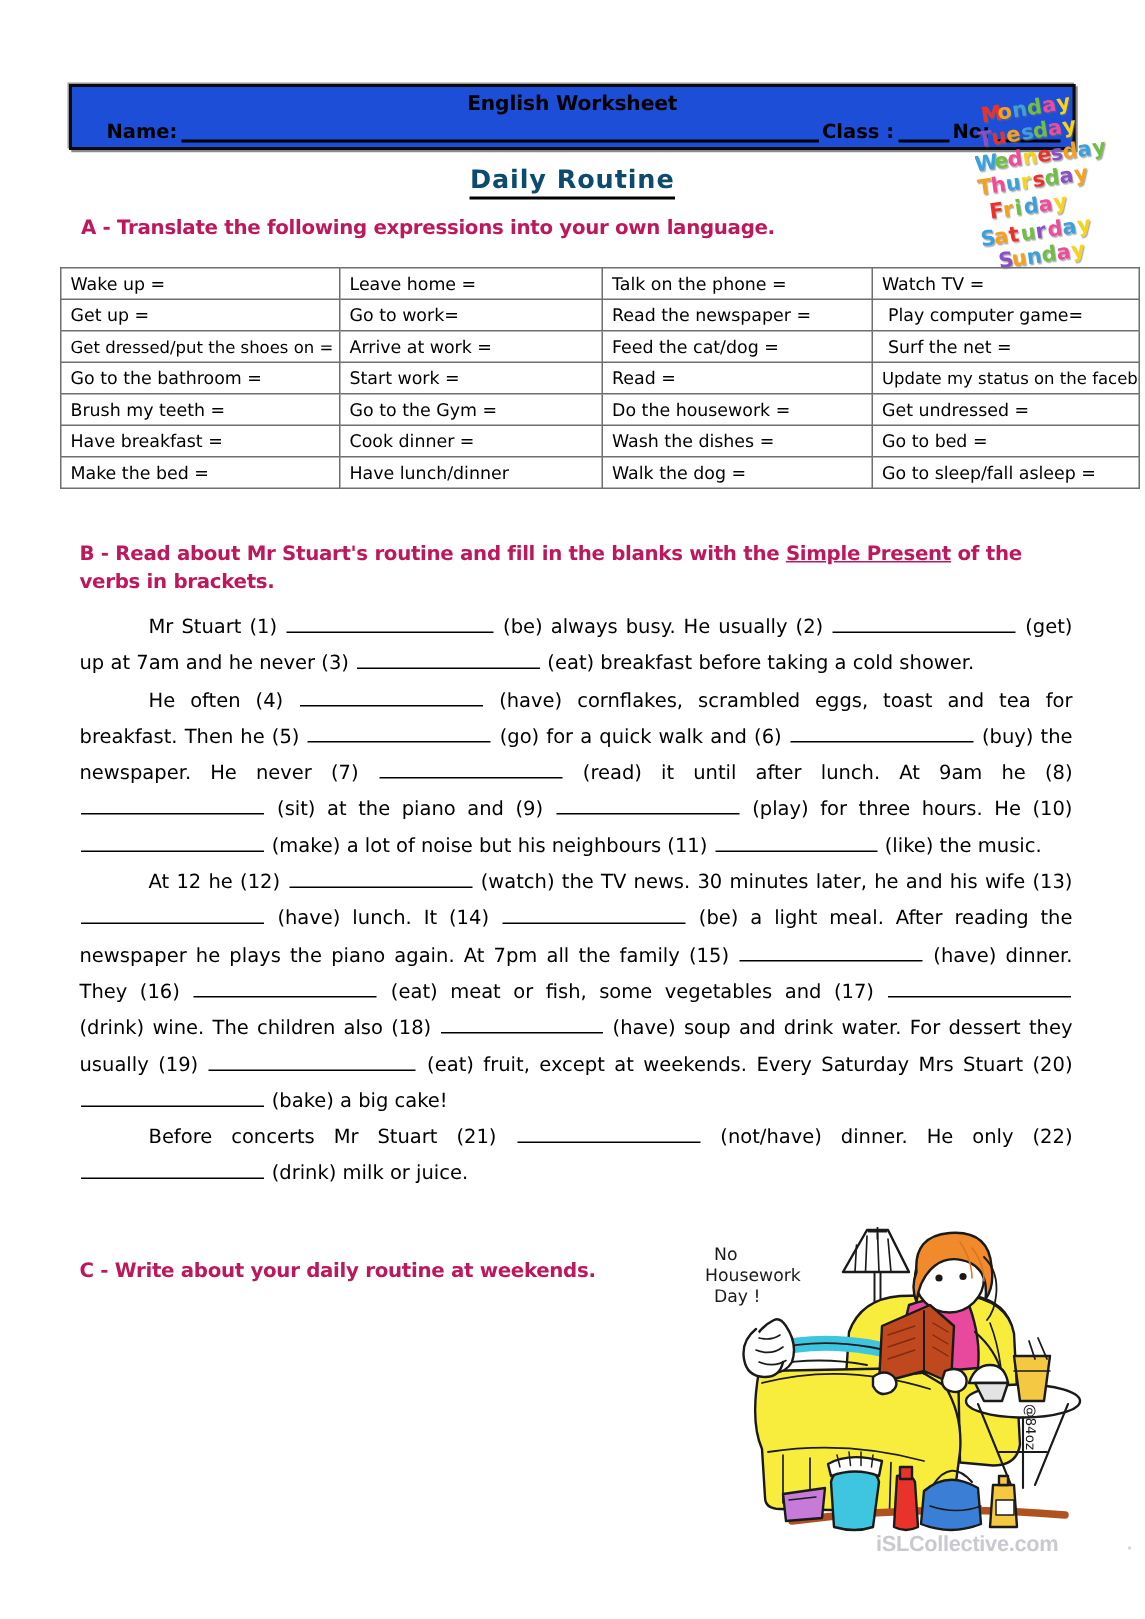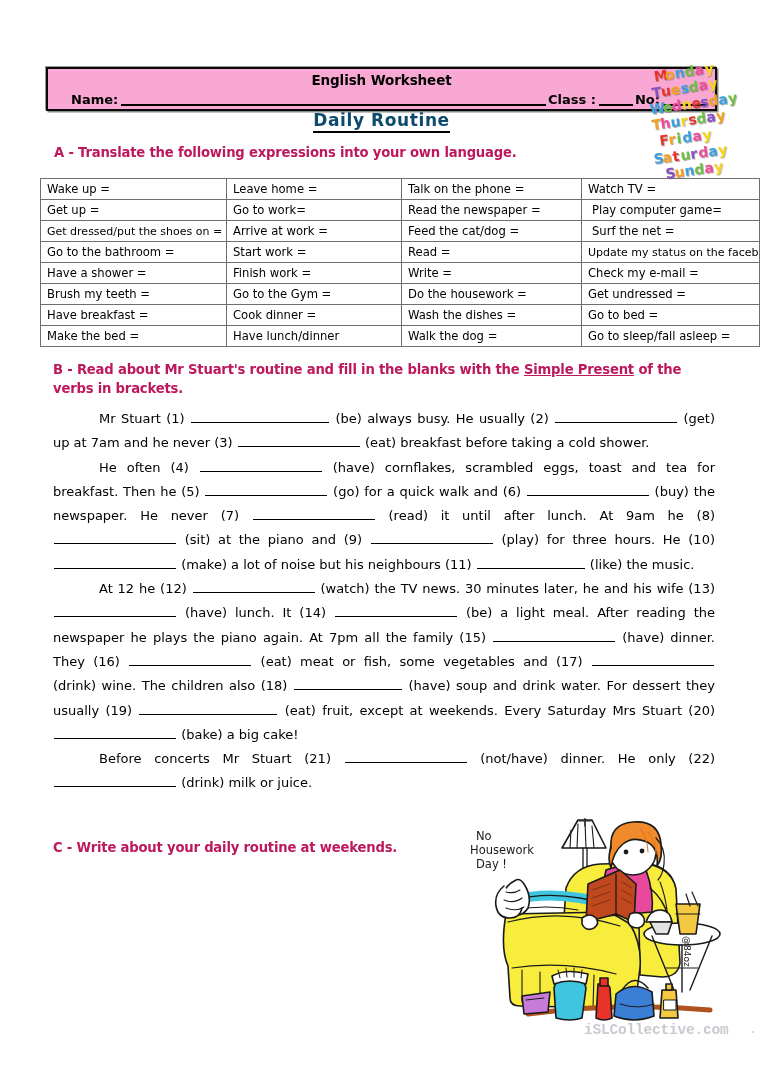--- a/index.html
+++ b/index.html
@@ -17,24 +17,23 @@
 
   
   #header-box {
     position: absolute;
     left: 46px;
     top: 56px;
     width: 671px;
     height: 44px;
     border: 2px solid #0a0a0a;
     box-shadow: 1.5px 1.5px 0 0 #8a8a8a, -1px -1px 0 0 #9a9a9a;
-    background: #f9a8d4;
+    background: #1d4ed8;
     box-sizing: border-box;
     z-index: 4;
-    margin-top: 11px;
   }
   #worksheet-title {
     position: absolute;
     top: 3px;
     left: 0;
     width: 100%;
     text-align: center;
     font-family: "DejaVu Sans", sans-serif;
     font-weight: bold;
     font-size: 13.5px;
@@ -179,21 +178,21 @@
     height: 215px;
     z-index: 3;
   }
   #illustration svg { display: block; }
 
   
   #watermark {
     position: absolute;
     left: 584px;
     top: 1022px;
-    font-family: Liberation Mono, monospace;
+    font-family: Liberation Sans, sans-serif;
     font-size: 14.5px;
     font-weight: bold;
     color: #c9c9cf;
     letter-spacing: -0.2px;
     z-index: 5;
   }
   #corner-dot {
     position: absolute;
     left: 752px;
     top: 1031px;
@@ -325,26 +324,20 @@
         <td>Feed the cat/dog =</td>
         <td class="ctr-pad">Surf the net =</td>
       </tr>
       <tr>
         <td>Go to the bathroom =</td>
         <td>Start work =</td>
         <td>Read =</td>
         <td class="sm">Update my status on the facebook</td>
       </tr>
       <tr>
-        <td>Have a shower =</td>
-        <td>Finish work =</td>
-        <td>Write =</td>
-        <td>Check my e-mail =</td>
-      </tr>
-      <tr>
         <td>Brush my teeth =</td>
         <td>Go to the Gym =</td>
         <td>Do the housework =</td>
         <td>Get undressed =</td>
       </tr>
       <tr>
         <td>Have breakfast =</td>
         <td>Cook dinner =</td>
         <td>Wash the dishes =</td>
         <td>Go to bed =</td>

